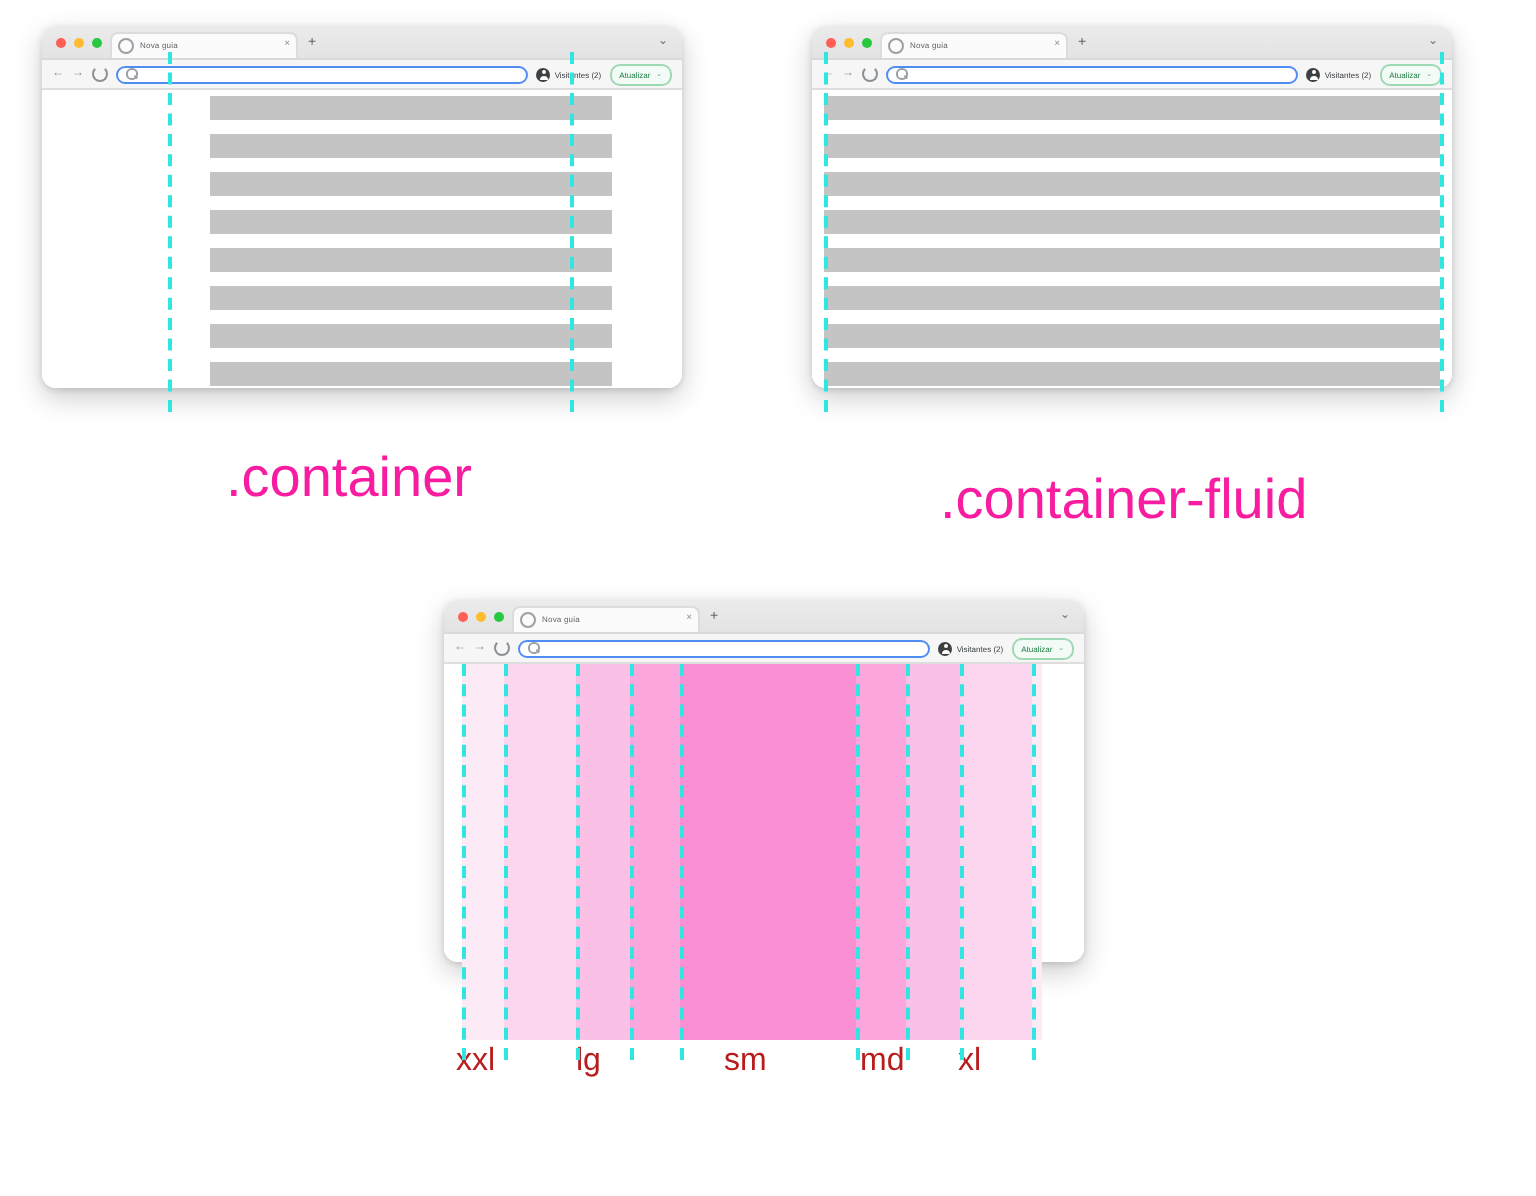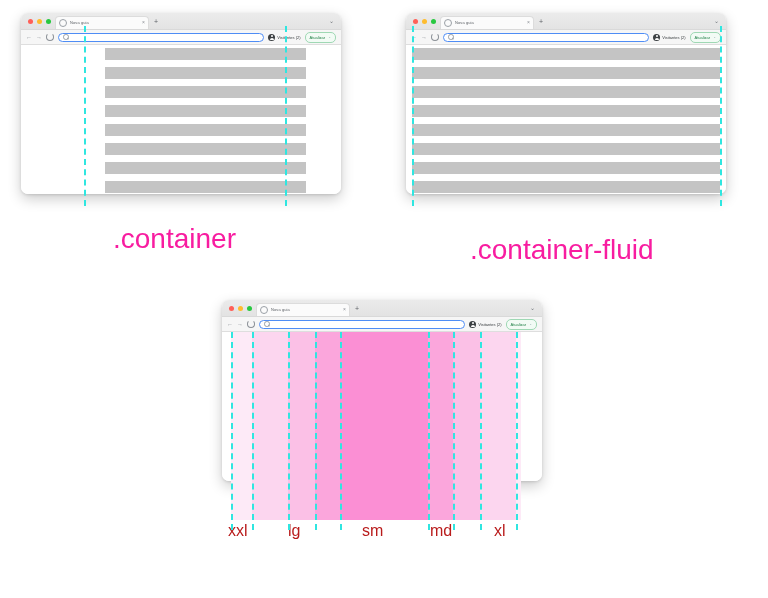--- a/index.html
+++ b/index.html
@@ -413,16 +413,16 @@
   <div class="guide" style="left:340px; top:332px; height:198px;"></div>
   <div class="guide" style="left:428px; top:332px; height:198px;"></div>
   <div class="guide" style="left:453px; top:332px; height:198px;"></div>
   <div class="guide" style="left:480px; top:332px; height:198px;"></div>
   <div class="guide" style="left:516px; top:332px; height:198px;"></div>
 
   <div class="bp-label" style="left:228px; top:522px;">xxl</div>
   <div class="bp-label" style="left:288px; top:522px;">lg</div>
   <div class="bp-label" style="left:362px; top:522px;">sm</div>
   <div class="bp-label" style="left:430px; top:522px;">md</div>
-  <div class="bp-label" style="left:494px; top:522px;">xl</div>
+  <div class="bp-label" style="left:479px; top:522px;">xl</div>
 
 
 </div>
 
 </body></html>

